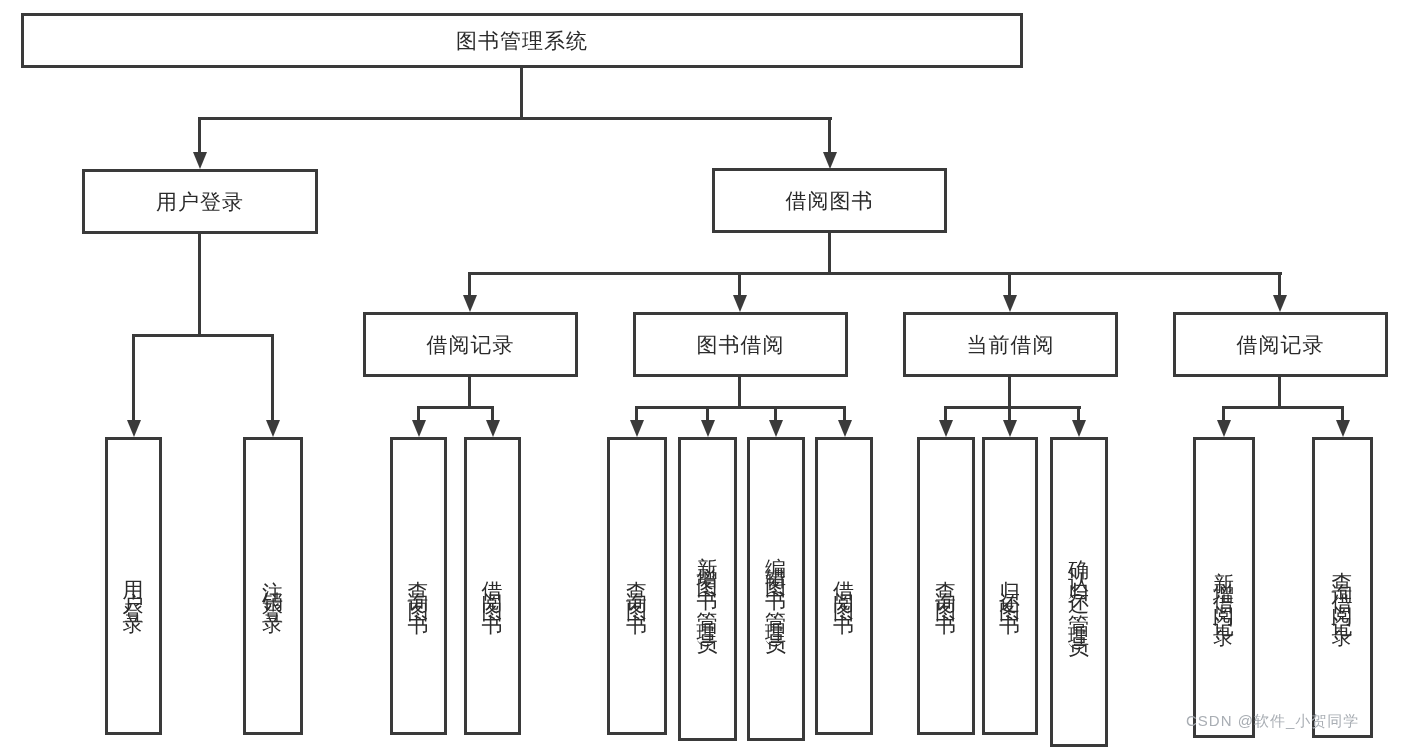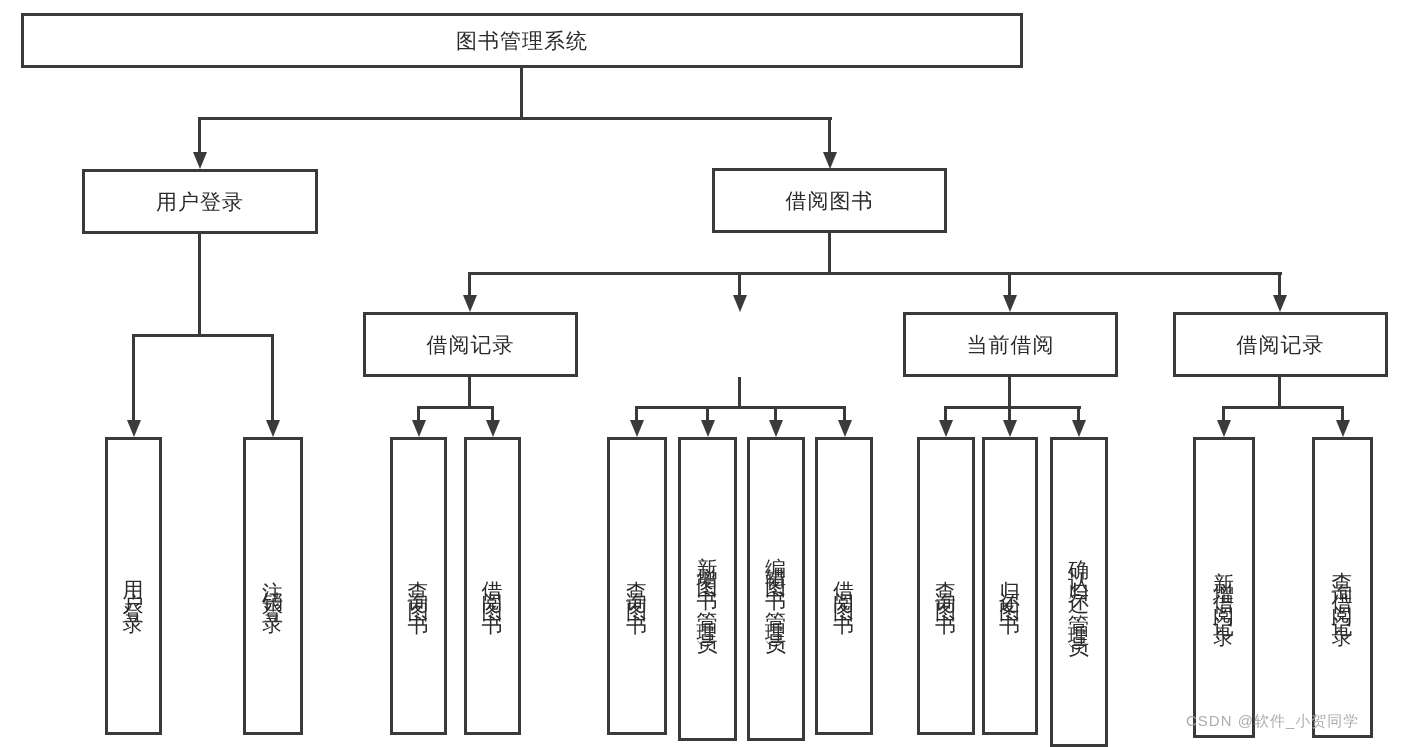--- a/index.html
+++ b/index.html
@@ -75,20 +75,23 @@
   <div class="arrow" style="left:463px;top:295px;"></div>
   <div class="vline" style="left:738px;top:272px;height:24px;"></div>
   <div class="arrow" style="left:733px;top:295px;"></div>
   <div class="vline" style="left:1008px;top:272px;height:24px;"></div>
   <div class="arrow" style="left:1003px;top:295px;"></div>
   <div class="vline" style="left:1278px;top:272px;height:24px;"></div>
   <div class="arrow" style="left:1273px;top:295px;"></div>
 
   <div class="box" style="left:363px;top:312px;width:215px;height:65px;">
     <span>借阅记录</span>
+  </div>
+  <div class="box" style="left:633px;top:312px;width:215px;height:65px;">
+    <span>图书借阅</span>
   </div>
   <div class="box" style="left:903px;top:312px;width:215px;height:65px;">
     <span>当前借阅</span>
   </div>
   <div class="box" style="left:1173px;top:312px;width:215px;height:65px;">
     <span>借阅记录</span>
   </div>
 
   <div class="vline" style="left:468px;top:377px;height:32px;"></div>
   <div class="hline" style="left:417px;top:406px;width:77px;"></div>

